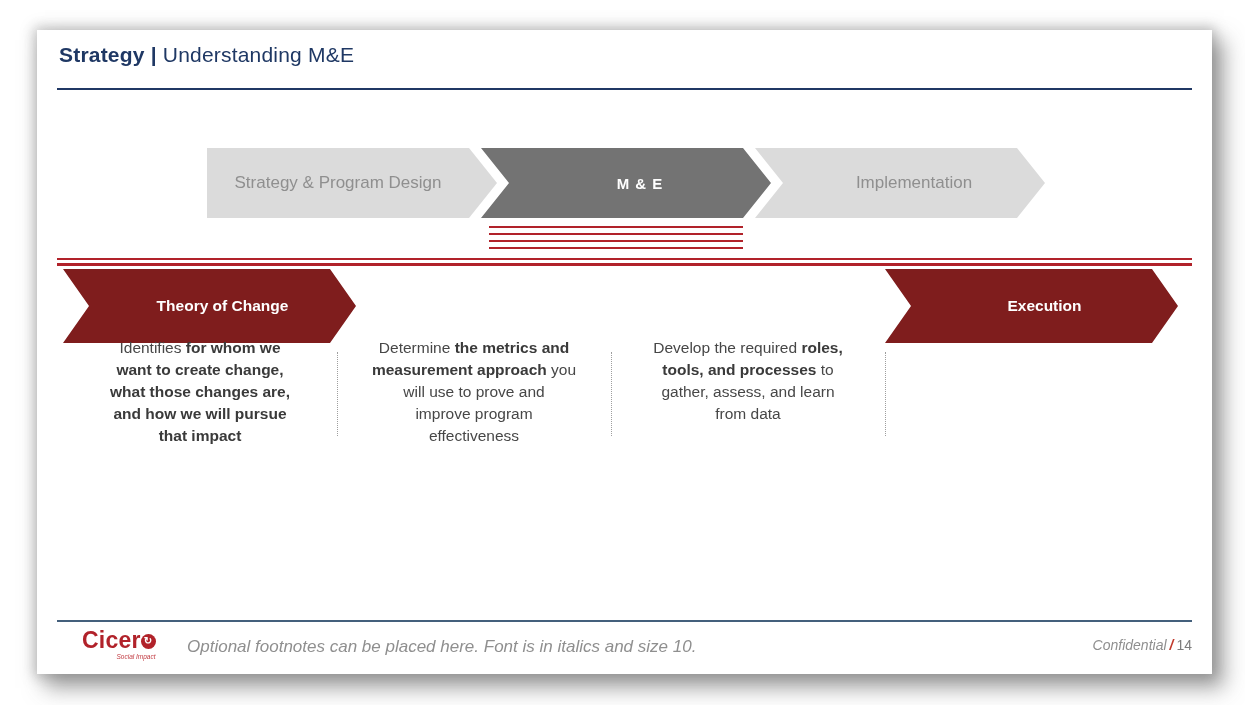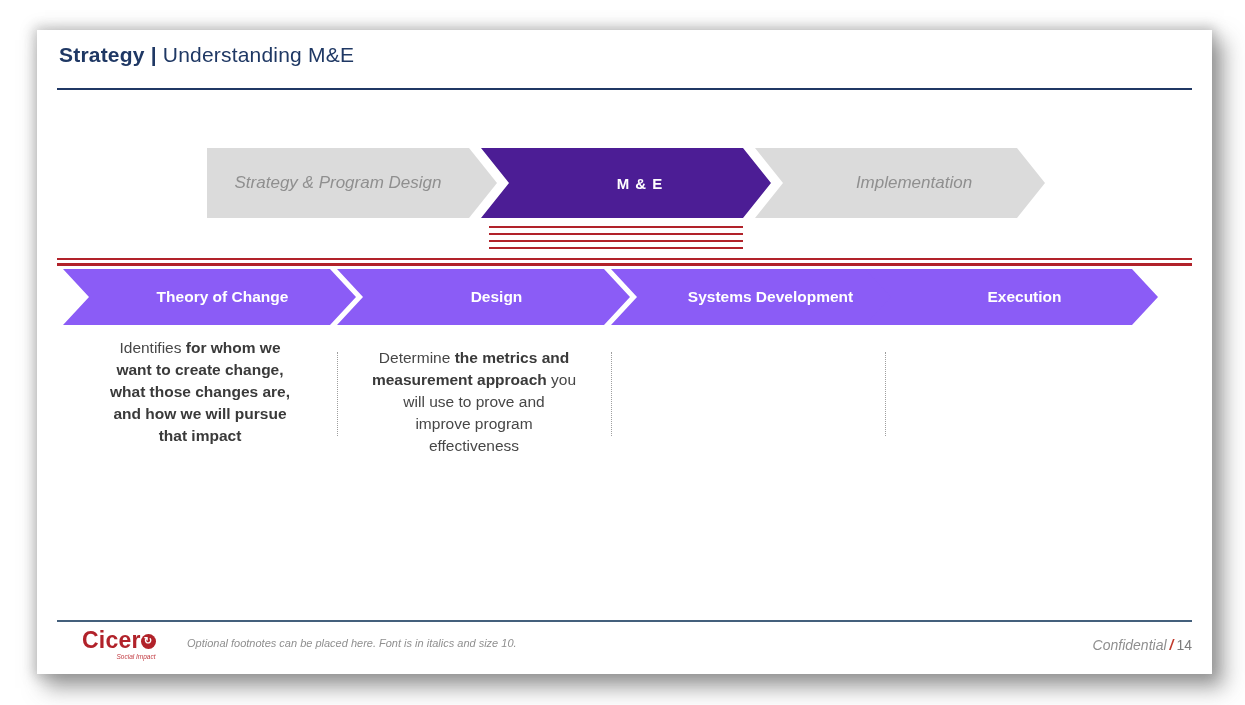--- a/index.html
+++ b/index.html
@@ -16,73 +16,73 @@
   .title .b { font-weight: bold; }
   .title-rule { position: absolute; left: 20px; top: 58px; width: 1135px; height: 0;
     border-top: 2px solid #203864; }
 
   
   .stage { position: absolute; top: 118px; width: 290px; height: 70px;
     display: flex; align-items: center; justify-content: center; }
   .stage .stage-label { font-size: 17px; color: #8F8F8F; white-space: nowrap; }
   .stage.flat  { clip-path: polygon(0 0, calc(100% - 28px) 0, 100% 50%, calc(100% - 28px) 100%, 0 100%); padding-right: 28px; }
   .stage.notch { clip-path: polygon(0 0, calc(100% - 28px) 0, 100% 50%, calc(100% - 28px) 100%, 0 100%, 28px 50%); padding-left: 28px; }
-  .stage.gray { background: #DBDBDB; font-style: italic; }
-  .stage.red  { background: #4c1d95; }
+  .stage.gray { background: #DBDBDB; }
+  .stage.red  { background: #737373; }
   .stage.red .stage-label { color: #ffffff; font-weight: bold; font-size: 15px; letter-spacing: 1px; }
   .stage.s1 { left: 170px; }
   .stage.s2 { left: 444px; }
   .stage.s3 { left: 718px; text-align: right; }
 
   
   .connector { position: absolute; left: 452px; top: 196px; width: 254px; }
   .connector .cline { height: 2px; background: #B1222A; margin-bottom: 5px; }
 
   
   .main-rule { position: absolute; left: 20px; top: 228px; width: 1135px; height: 8px;
     border-top: 2px solid #B1222A; border-bottom: 3px solid #B1222A; }
 
   
-  .phase { position: absolute; top: 239px; width: 293px; height: 56px; background: #8b5cf6;
+  .phase { position: absolute; top: 239px; width: 293px; height: 74px; background: #7f1d1d;
     clip-path: polygon(0 0, calc(100% - 26px) 0, 100% 50%, calc(100% - 26px) 100%, 0 100%, 26px 50%);
     display: flex; align-items: center; justify-content: center; padding-left: 26px; }
   .phase .phase-label { color: #ffffff; font-weight: bold; font-size: 15.5px; white-space: nowrap; }
   .phase.p1 { left: 26px; }
   .phase.p2 { left: 300px; }
   .phase.p3 { left: 574px; }
-  .phase.p4 { left: 828px; }
+  .phase.p4 { left: 848px; }
 
   
   .desc { position: absolute; top: 307px; width: 274px; padding: 0 8px;
     text-align: center; font-size: 15.5px; line-height: 1.42; color: #474747;
     white-space: pre-line; }
   .desc .b { font-weight: bold; color: #3a3a3a; }
   .desc.d1 { left: 26px; }
-  .desc.d2 { left: 300px; margin-top: 10px; }
+  .desc.d2 { left: 300px; }
   .desc.d3 { left: 574px; }
   .desc.d4 { left: 848px; }
   .col-divider { position: absolute; top: 322px; height: 84px; width: 0;
     border-left: 1px dotted #9e9e9e; }
   .col-divider.v1 { left: 300px; }
   .col-divider.v2 { left: 574px; }
   .col-divider.v3 { left: 848px; }
 
   
   .footer-rule { position: absolute; left: 20px; top: 590px; width: 1135px; height: 0;
     border-top: 2px solid #44607C; }
   .logo { position: absolute; left: 26px; top: 599px; margin-left: 19px; }
   .logo-word { font-size: 23px; font-weight: bold; color: #B1222A; line-height: 1;
     letter-spacing: 0.2px; }
   .logo-o { display: inline-block; width: 15px; height: 15px; border-radius: 50%;
     background: #B1222A; position: relative; top: 1px; }
   .logo-o .swirl { position: absolute; left: 0; top: 0; width: 15px; height: 15px;
     color: #ffffff; font-size: 10px; line-height: 14px; text-align: center; }
   .logo-tag { font-size: 6.5px; color: #C13A41; text-align: right; font-style: italic;
     margin-top: 1px; }
-  .footnote { position: absolute; left: 150px; top: 607px; font-size: 11px;
+  .footnote { position: absolute; left: 150px; top: 607px; font-size: 17px;
     font-style: italic; color: #8F8F8F; }
   .conf { position: absolute; right: 20px; top: 607px; font-size: 14px; }
   .conf .conf-label { font-style: italic; color: #8F8F8F; }
   .conf .conf-slash { color: #C0392B; font-weight: bold; font-style: italic; margin: 0 3px; }
   .conf .conf-page { color: #7d7d7d; }
 </style>
 </head>
 <body>
 
 <div class="slide">
@@ -105,42 +105,40 @@
     <div class="cline"></div>
     <div class="cline"></div>
     <div class="cline"></div>
   </div>
 
   <div class="main-rule"></div>
 
   <div class="phase p1">
     <span class="phase-label">Theory of Change</span>
   </div>
-  <div class="phase p2">
-    <span class="phase-label">Design</span>
-  </div>
-  <div class="phase p3">
-    <span class="phase-label">Systems Development</span>
-  </div>
   <div class="phase p4">
     <span class="phase-label">Execution</span>
   </div>
 
   <div class="desc d1"><span>Identifies </span><span class="b">for whom we
 want to create change,
 what those changes are,
 and how we will pursue
 that impact</span></div>
   <div class="col-divider v1"></div>
   <div class="desc d2"><span>Determine </span><span class="b">the metrics and
 measurement approach</span><span> you
 will use to prove and
 improve program
 effectiveness</span></div>
   <div class="col-divider v2"></div>
+  <div class="desc d3"><span>Develop the required </span><span class="b">roles,
+tools, and processes</span><span> to
+gather, assess, and learn
+from data</span></div>
   <div class="col-divider v3"></div>
 
   <div class="footer-rule"></div>
 
   <div class="logo">
     <div class="logo-word"><span>Cicer</span><span class="logo-o"><span class="swirl">↻</span></span></div>
     <div class="logo-tag">Social Impact</div>
   </div>
 
   <div class="footnote">Optional footnotes can be placed here. Font is in italics and size 10.</div>

